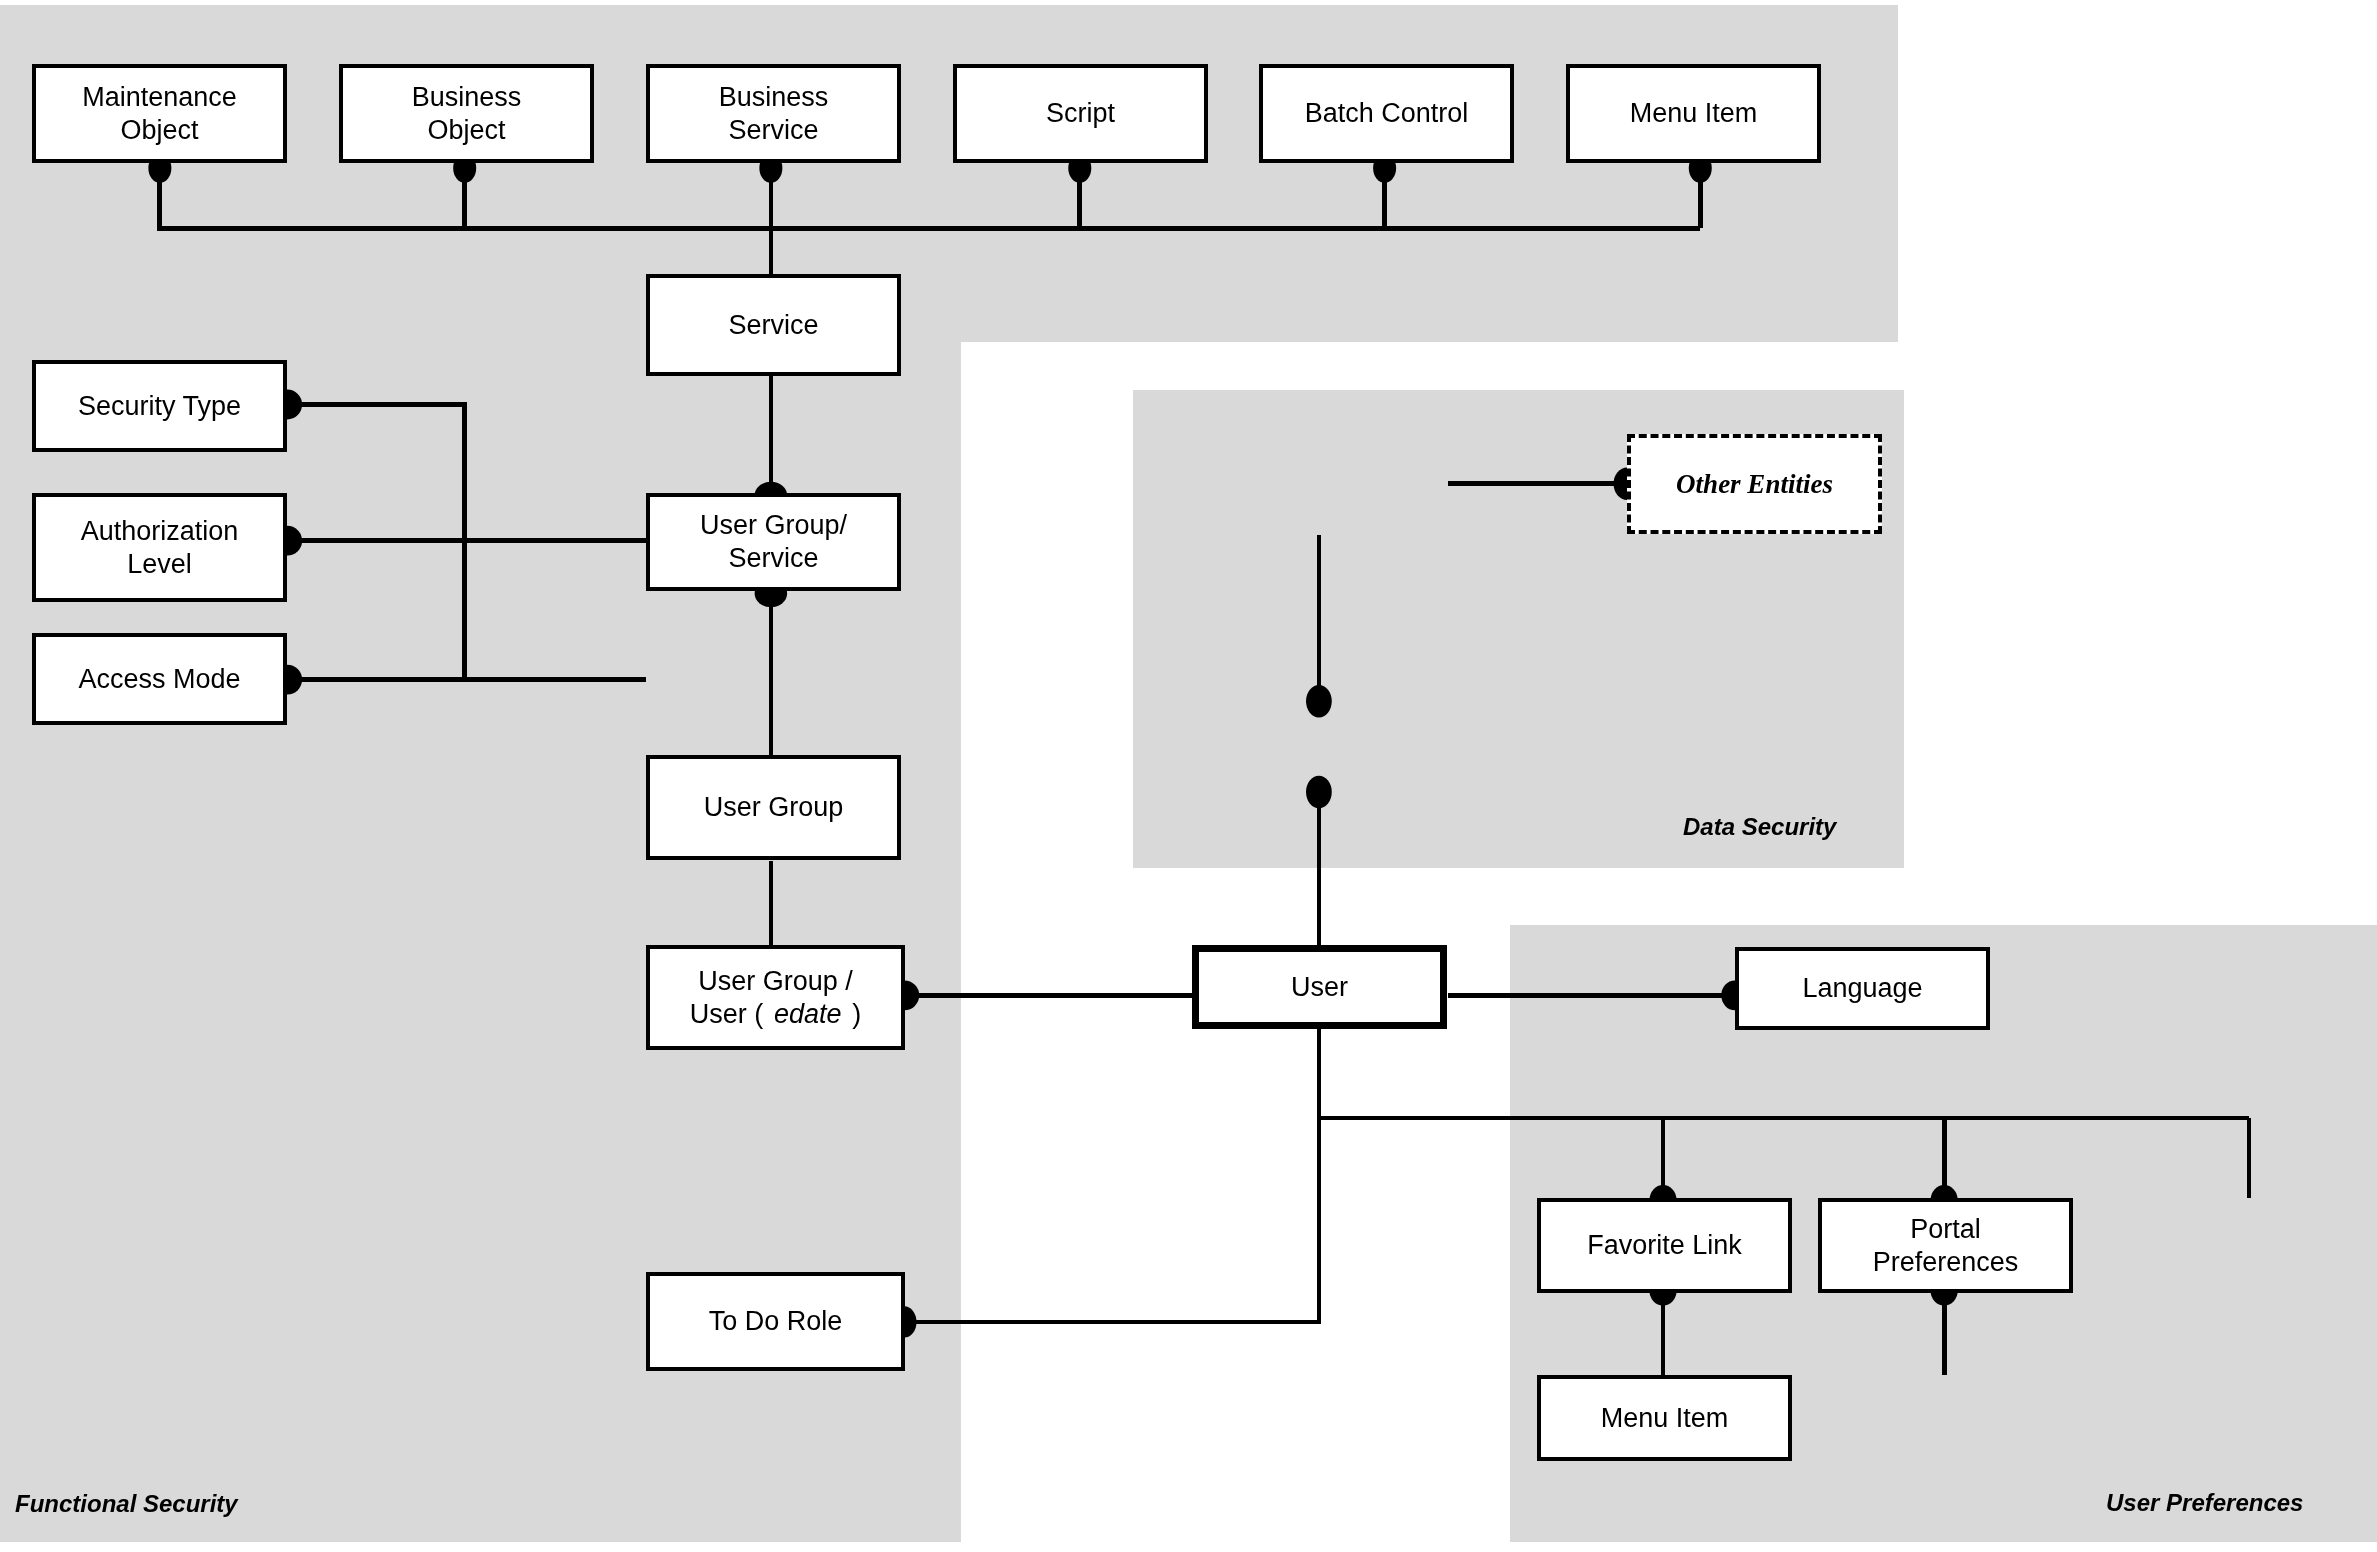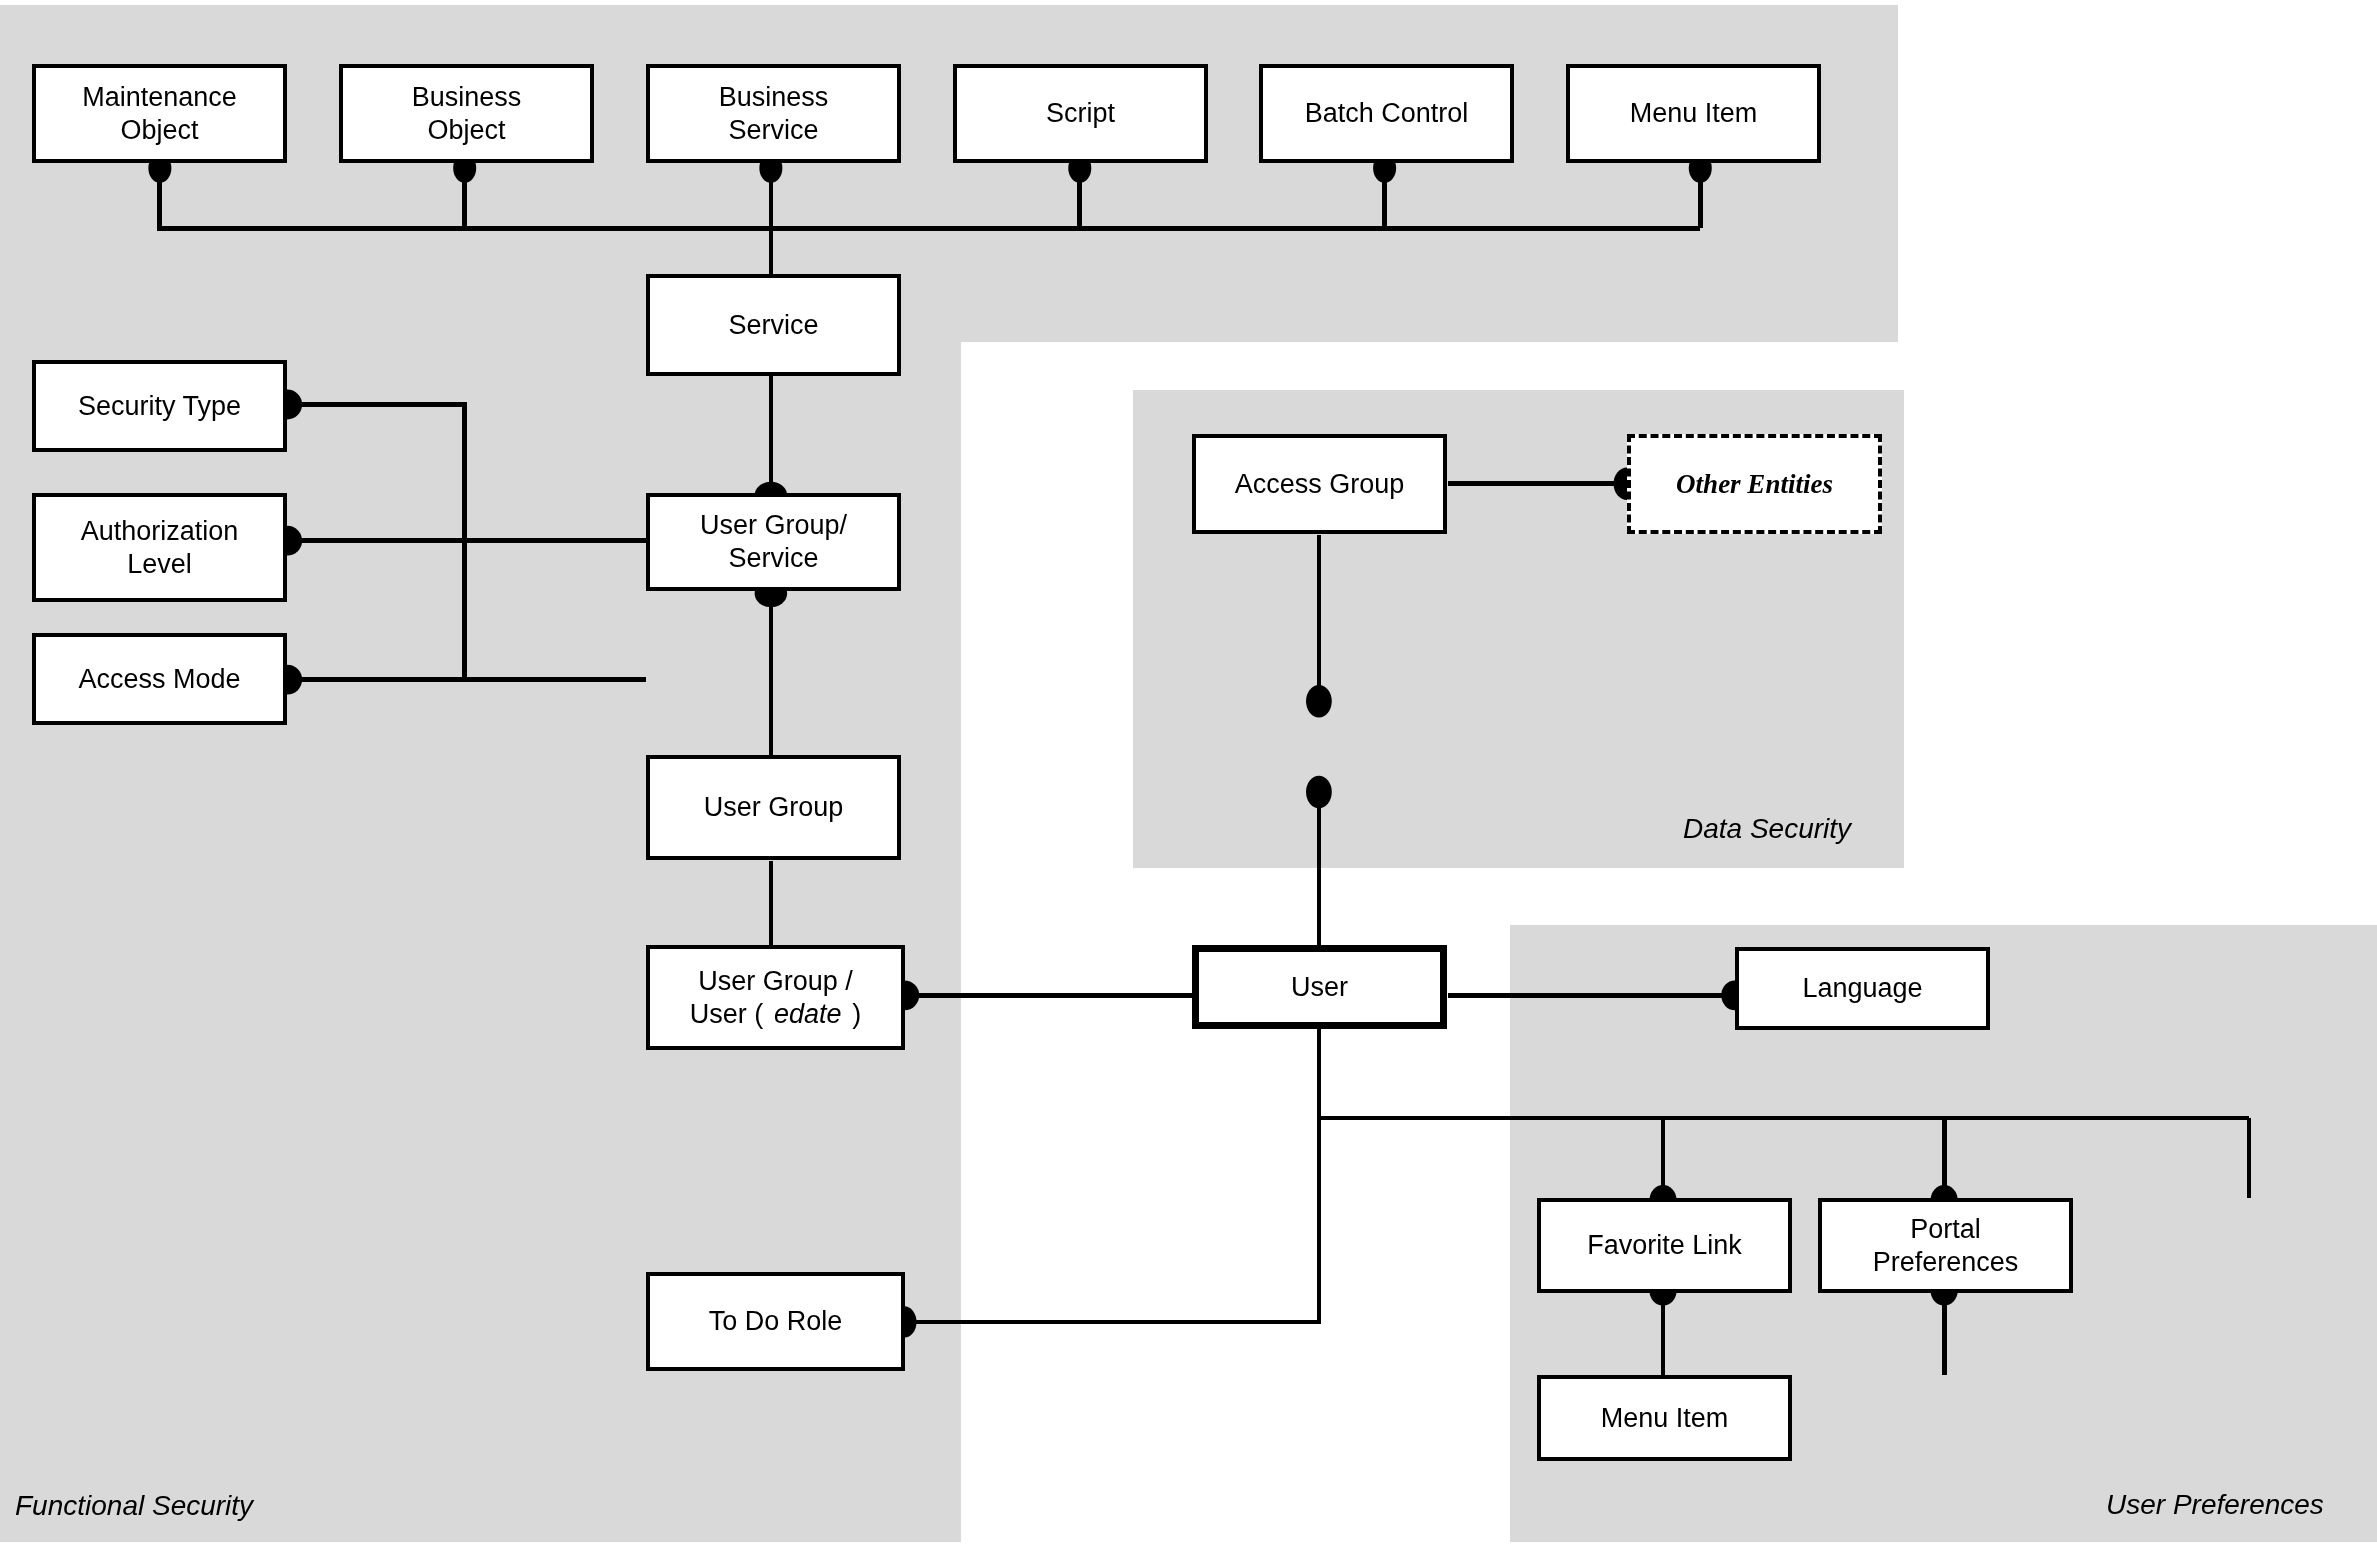--- a/index.html
+++ b/index.html
@@ -7,21 +7,21 @@
          font-family:"Liberation Sans", sans-serif;overflow:hidden;}
   svg.layer{position:absolute;left:0;top:0;width:2377px;height:1553px;}
   .panel{position:absolute;background:#d9d9d9;}
   .ent{position:absolute;background:#ffffff;border:4.1px solid #000000;
        display:flex;align-items:center;justify-content:center;text-align:center;
        font-size:27px;line-height:1.22;color:#000000;box-sizing:border-box;}
   .ent.thick{border-width:7.5px;}
   .ent.dashed{border-style:dashed;border-width:4.7px;font-style:italic;font-weight:bold;}
   .ent.key{font-weight:normal;}
   .ent span{display:block;padding:0 5.4px;}
-  .zone-label{position:absolute;font-style:italic;font-weight:normal;font-size:28px;color:#000;white-space:nowrap;}
+  .zone-label{position:absolute;font-style:italic;font-weight:bold;font-size:24px;color:#000;white-space:nowrap;}
   .it{font-style:italic;}
 </style>
 </head>
 <body>
 
 <div id="stage">
 
   <div class="panel" style="left:0px;top:5.4px;width:961px;height:1537px;"></div>
   <div class="panel" style="left:0px;top:5.4px;width:1898px;height:337px;"></div>
   <div class="panel" style="left:1133px;top:390px;width:771px;height:478px;"></div>
@@ -169,23 +169,20 @@
     <span>
       <span>User Group /</span>
       <span><span style="display:inline">User (</span><span class="it" style="display:inline">edate</span><span style="display:inline">)</span></span>
     </span>
   </div>
 
   <div class="ent" style="left:646px;top:1272px;width:259px;height:99px;">
     <span>To Do Role</span>
   </div>
 
-  <div class="ent" style="left:1192px;top:434px;width:255px;height:100px;">
-    <span>Access Group</span>
-  </div>
 
   <div class="ent dashed" style="left:1627px;top:434px;width:255px;height:100px;font-family:Liberation Serif, serif;">
     <span>Other Entities</span>
   </div>
 
 
   <div class="ent thick key" style="left:1192px;top:945px;width:255px;height:84px;">
     <span>User</span>
   </div>
 

